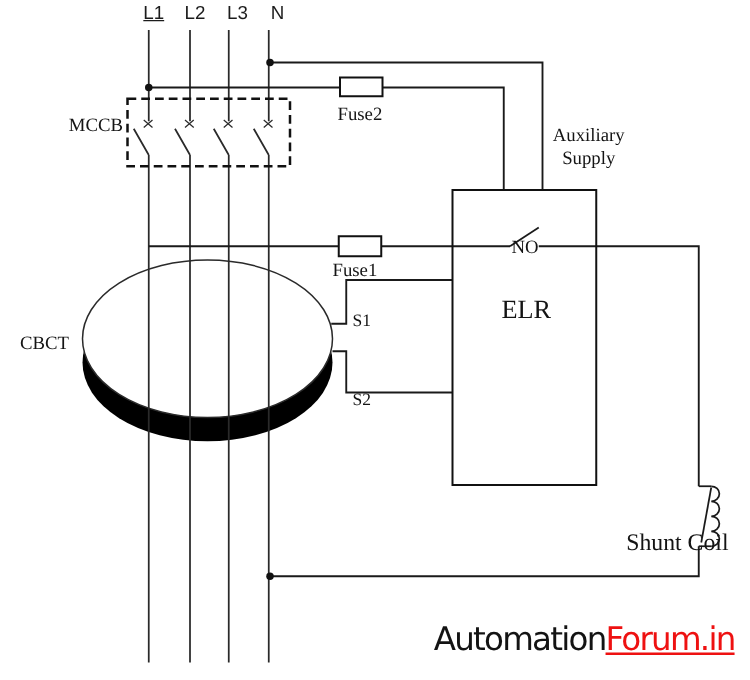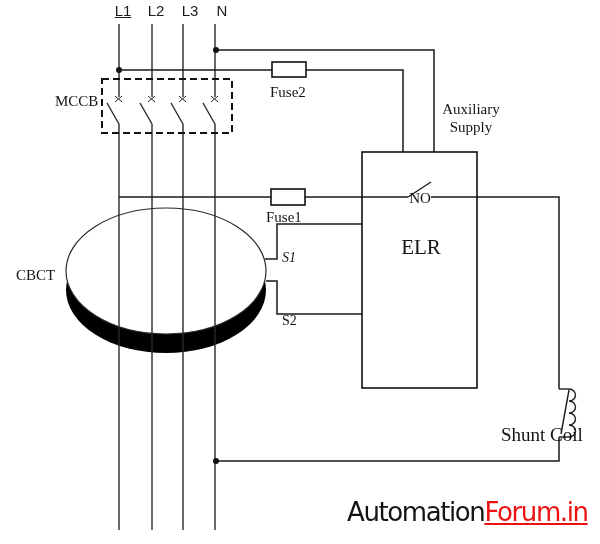--- a/index.html
+++ b/index.html
@@ -13,21 +13,21 @@
     font-family:"Liberation Sans",sans-serif;font-size:15px;font-weight:500;
     width:30px;text-align:center;top:2px;position:absolute;color:#1c1c1c;
   }
   .mccb-label{left:55px;top:94px;width:46px;}
   .fuse2-label{left:270px;top:85px;}
   .fuse1-label{left:266px;top:166px;margin-top:44px;}
   .aux-label{left:427px;top:100px;width:88px;text-align:center;line-height:18px;}
   .no-label{left:405px;top:167px;width:30px;text-align:center;margin-top:24px;}
   .elr-label{left:395px;top:240px;width:52px;text-align:center;font-size:21px;}
   .cbct-label{left:16px;top:268px;}
-  .s1-label{left:282px;top:250px;font-size:14px;font-style:italic;}
+  .s1-label{left:282px;top:250px;font-size:14px;}
   .s2-label{left:282px;top:277px;font-size:14px;margin-top:36px;}
   .shunt-label{left:501px;top:427px;font-size:19px;}
   .brand{
     position:absolute;left:299px;top:498px;
     font-family:"DejaVu Sans","Liberation Sans",sans-serif;
     font-size:26px;letter-spacing:-1.4px;line-height:28px;
   }
   .brand .b1{color:#131313;margin-left:48px;}
   .brand .b2{color:#ee1111;text-decoration:underline;}
 </style>

